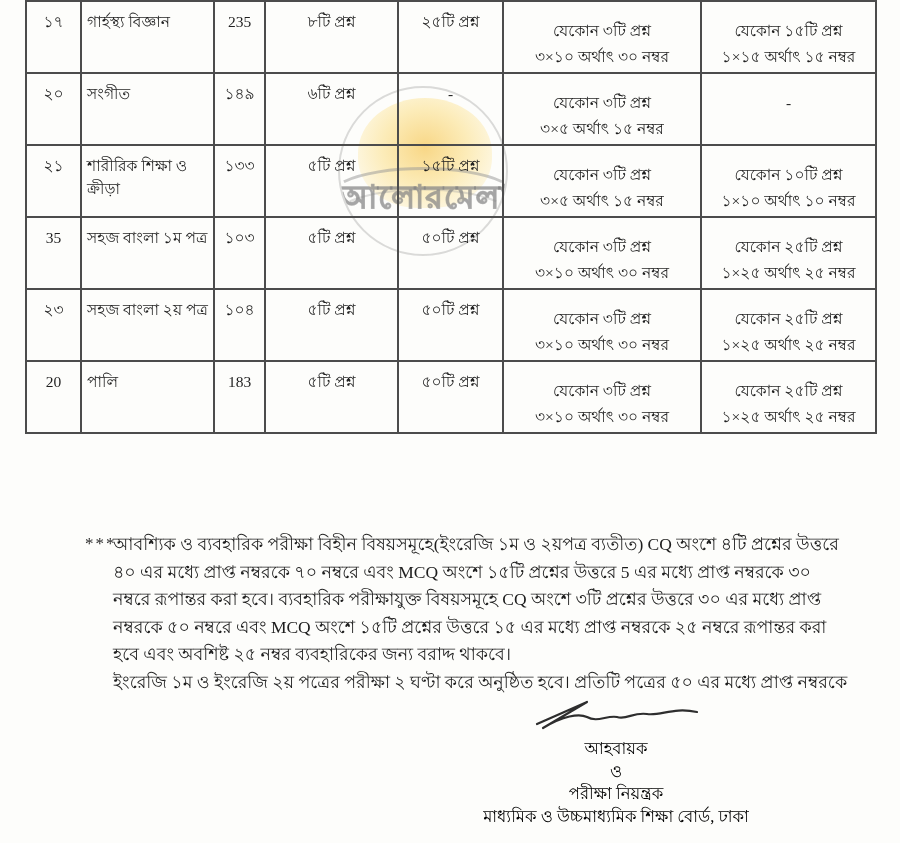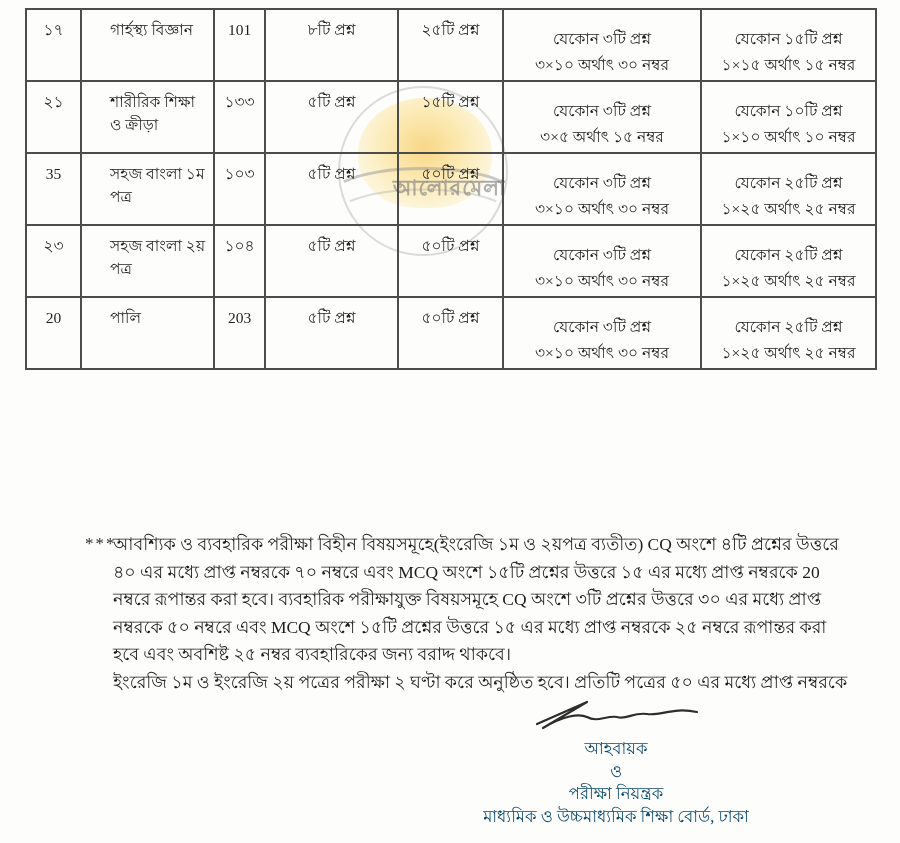--- a/index.html
+++ b/index.html
@@ -26,47 +26,47 @@
   .watermark .sun {
     position:absolute; left:18px; top:10px; width:134px; height:110px;
     border-radius:50% 50% 45% 45%;
     background:radial-gradient(ellipse at 50% 45%, rgba(248,213,128,.95) 0%, rgba(252,234,178,.9) 45%, rgba(253,244,214,.75) 75%, rgba(253,248,230,.3) 100%);
   }
   .watermark .swoosh {
     position:absolute; left:0; top:0; width:100%; height:100%;
   }
   .watermark .wm-text {
     position:absolute; left:0; right:0; top:84px;
-    text-align:right;
+    text-align:left;
     font-family:"Liberation Sans", sans-serif;
-    font-size:21px; font-weight:normal;
+    font-size:32px; font-weight:bold;
     color:rgba(158,158,158,.42);
     -webkit-text-stroke:1px rgba(125,125,125,.55);
     letter-spacing:1px;
     white-space:nowrap;
   }
 
   
   table.exam {
-    position:absolute; left:25px; top:8px;
+    position:absolute; left:25px; top:0;
     width:850px;
     border-collapse:collapse;
     z-index:1;
     table-layout:fixed;
     font-size:15.5px;
   }
   table.exam td {
     border:2px solid #4c4c4c;
     vertical-align:top;
     text-align:center;
     padding:8px 4px 2px 4px;
     line-height:24px;
     background:transparent;
   }
-  table.exam td.subject { text-align:left; padding-left:28px; line-height:23px; }
+  table.exam td.subject { text-align:left; padding-left:5px; line-height:23px; }
   table.exam td.detail  { line-height:26px; padding-top:16px; }
   tr:nth-child(1){height:53px} tr:nth-child(2){height:56px}
   tr:nth-child(3){height:53px} tr:nth-child(4){height:52px}
   tr:nth-child(5){height:50px} tr:nth-child(6){height:45px}
   tr:nth-child(7){height:45px} tr:nth-child(8){height:45px}
   tr:nth-child(9){height:46px} tr:nth-child(10){height:52px}
 
   
   .footnote {
     position:absolute; left:85px; top:531px; width:805px;
@@ -82,21 +82,21 @@
     white-space:nowrap;
   }
 
   
   .sign-block {
     position:absolute; left:446px; top:694px; width:340px;
     text-align:center; z-index:1;
   }
   .sign-scribble { display:block; margin:0 auto 2px auto; }
   .sign-line {
-    font-size:16.5px; line-height:22.5px; color:#0c4a6e;
+    font-size:16.5px; line-height:22.5px; color:#000000;
     white-space:nowrap;
   }
 </style>
 </head>
 <body>
 
 <div class="page">
 
   <div class="watermark">
     <div class="sun"></div>
@@ -114,30 +114,44 @@
         <col style="width:51px">
       <col style="width:133px">
         <col style="width:105px">
         <col style="width:198px">
       <col style="width:175px">
     </colgroup>
     <tbody id="table-body">
         <tr>
           <td>১৭</td>
           <td class="subject">গার্হস্থ্য বিজ্ঞান</td>
-          <td>101</td>
+          <td>235</td>
           <td>৮টি প্রশ্ন</td>
           <td>২৫টি প্রশ্ন</td>
           <td class="detail">
             <div>যেকোন ৩টি প্রশ্ন</div>
             <div>৩×১০ অর্থাৎ ৩০ নম্বর</div>
           </td>
           <td class="detail">
             <div>যেকোন ১৫টি প্রশ্ন</div>
             <div>১×১৫  অর্থাৎ ১৫ নম্বর</div>
+          </td>
+        </tr>
+        <tr>
+          <td>২০</td>
+          <td class="subject">সংগীত</td>
+          <td>১৪৯</td>
+          <td>৬টি প্রশ্ন</td>
+          <td>-</td>
+          <td class="detail">
+            <div>যেকোন ৩টি প্রশ্ন</div>
+            <div>৩×৫ অর্থাৎ ১৫ নম্বর</div>
+          </td>
+          <td class="detail">
+            <div>-</div>
           </td>
         </tr>
         <tr>
           <td>২১</td>
           <td class="subject">শারীরিক শিক্ষা ও ক্রীড়া</td>
           <td>১৩৩</td>
           <td>৫টি প্রশ্ন</td>
           <td>১৫টি প্রশ্ন</td>
           <td class="detail">
             <div>যেকোন ৩টি প্রশ্ন</div>
@@ -174,40 +188,40 @@
             <div>৩×১০ অর্থাৎ ৩০ নম্বর</div>
           </td>
           <td class="detail">
             <div>যেকোন ২৫টি প্রশ্ন</div>
             <div>১×২৫  অর্থাৎ ২৫ নম্বর</div>
           </td>
         </tr>
         <tr>
           <td>20</td>
           <td class="subject">পালি</td>
-          <td>203</td>
+          <td>183</td>
           <td>৫টি প্রশ্ন</td>
           <td>৫০টি প্রশ্ন</td>
           <td class="detail">
             <div>যেকোন ৩টি প্রশ্ন</div>
             <div>৩×১০ অর্থাৎ ৩০ নম্বর</div>
           </td>
           <td class="detail">
             <div>যেকোন ২৫টি প্রশ্ন</div>
             <div>১×২৫  অর্থাৎ ২৫ নম্বর</div>
           </td>
         </tr>
       </tbody>
   </table>
 
   <div class="footnote">
     <span class="fn-marker">***</span>
     <div class="fn-lines">
         <div class="fn-line">আবশ্যিক ও ব্যবহারিক পরীক্ষা বিহীন বিষয়সমূহে(ইংরেজি ১ম ও ২য়পত্র ব্যতীত) CQ অংশে ৪টি প্রশ্নের উত্তরে</div>
-        <div class="fn-line">৪০ এর মধ্যে প্রাপ্ত নম্বরকে ৭০ নম্বরে এবং MCQ অংশে  ১৫টি  প্রশ্নের উত্তরে ১৫ এর মধ্যে প্রাপ্ত নম্বরকে 20</div>
+        <div class="fn-line">৪০ এর মধ্যে প্রাপ্ত নম্বরকে ৭০ নম্বরে এবং MCQ অংশে  ১৫টি  প্রশ্নের উত্তরে 5 এর মধ্যে প্রাপ্ত নম্বরকে ৩০</div>
         <div class="fn-line">নম্বরে রূপান্তর করা হবে।  ব্যবহারিক পরীক্ষাযুক্ত বিষয়সমূহে CQ অংশে ৩টি প্রশ্নের উত্তরে ৩০ এর মধ্যে প্রাপ্ত</div>
         <div class="fn-line">নম্বরকে ৫০ নম্বরে এবং MCQ অংশে  ১৫টি  প্রশ্নের উত্তরে ১৫ এর মধ্যে প্রাপ্ত নম্বরকে ২৫ নম্বরে রূপান্তর করা</div>
         <div class="fn-line">হবে এবং অবশিষ্ট ২৫ নম্বর ব্যবহারিকের জন্য বরাদ্দ থাকবে।</div>
         <div class="fn-line">ইংরেজি ১ম ও ইংরেজি ২য় পত্রের পরীক্ষা ২ ঘণ্টা করে অনুষ্ঠিত হবে। প্রতিটি পত্রের ৫০ এর মধ্যে প্রাপ্ত নম্বরকে</div>
       </div>
   </div>
 
   <div class="sign-block">
     <svg class="sign-scribble" width="190" height="42" viewBox="0 0 190 42">
       <path d="M16 30 L66 8 L22 34 C42 22 58 19 66 23 C76 29 86 21 96 23 C106 26 112 18 126 20 C140 22 152 13 176 18" stroke="#2e2e2e" stroke-width="2.2" fill="none" stroke-linecap="round" stroke-linejoin="round"></path>

